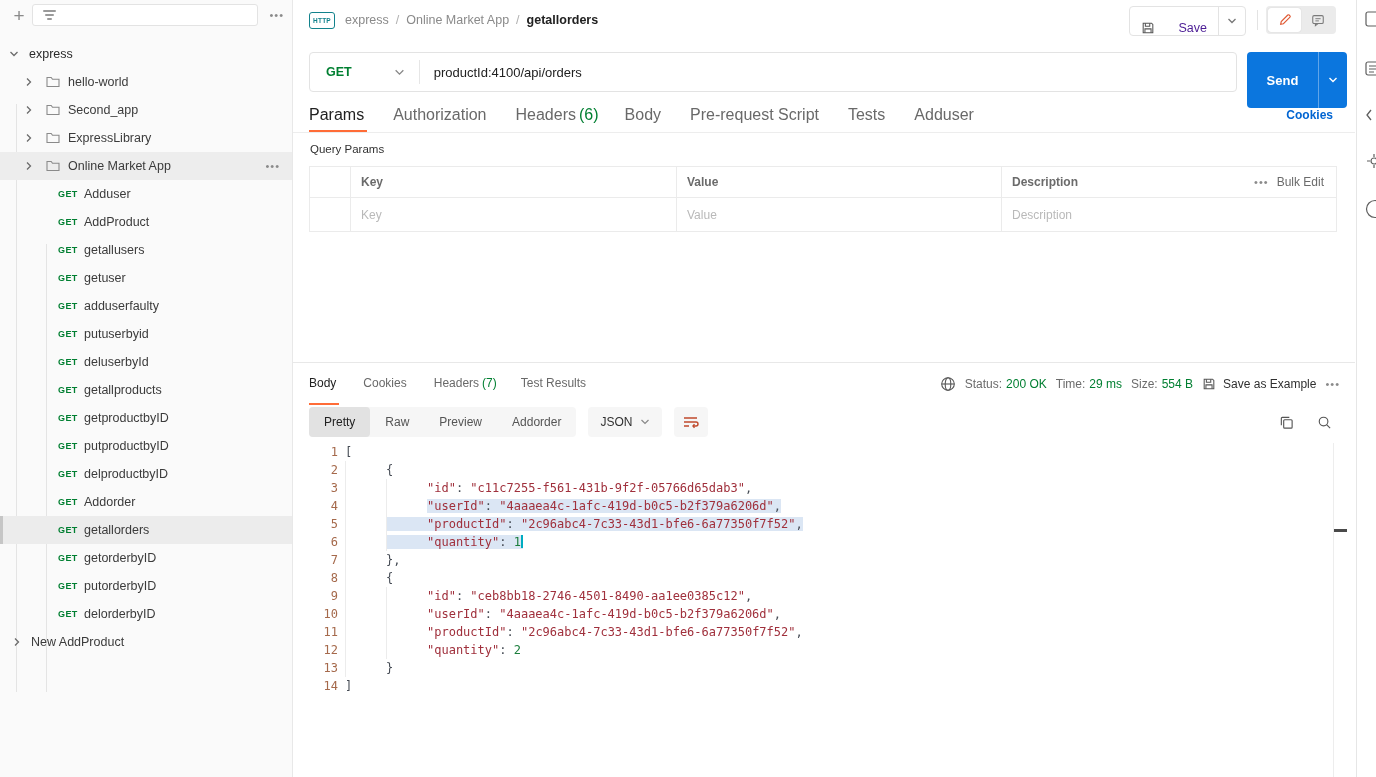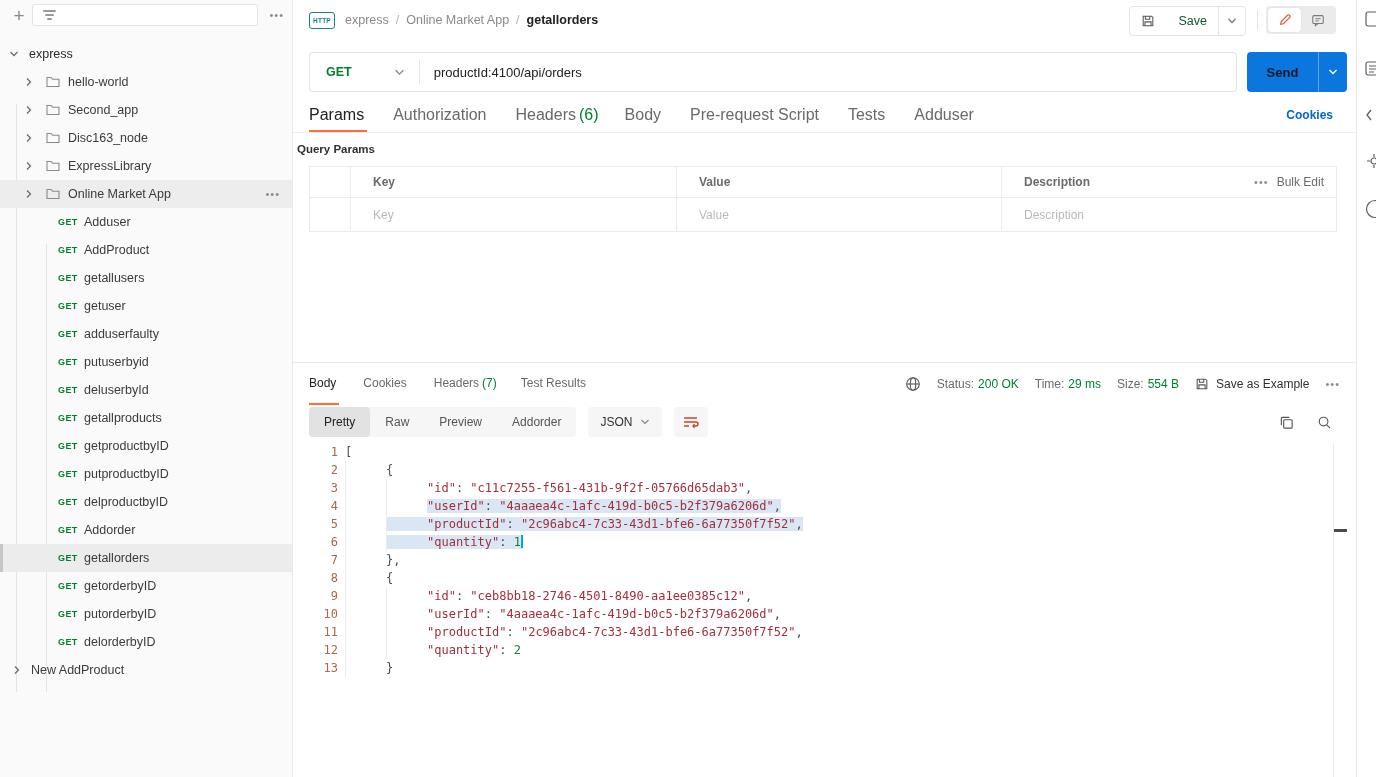--- a/index.html
+++ b/index.html
@@ -36,55 +36,55 @@
   .newcol-row{padding-left:12px;margin-top:0}
   .newcol-row .lbl{margin-left:9px}
   
   .main{position:absolute;left:293px;top:0;right:21px;bottom:0;background:#fff}
   .m-header{position:relative;height:40px}
   .crumbs{position:absolute;left:16px;top:0;height:40px;display:flex;align-items:center;font-size:12.5px;color:#8A8A8A}
   .crumbs .sep{margin:0 7px;color:#B0B0B0}
   .crumbs .last{color:#212121;font-weight:bold}
   .http-badge{width:24px;height:15px;border:1.4px solid #12828C;border-radius:3px;color:#12828C;font-size:6.5px;font-weight:bold;display:flex;align-items:center;justify-content:center;margin-right:10px;letter-spacing:.2px}
   .save-group{position:absolute;right:109px;top:6px;height:28px;display:flex;border:1px solid #E3E3E3;border-radius:4px;overflow:hidden;background:#fff}
-  .save-main{display:flex;align-items:center;gap:24px;padding:0 11px;font-size:12.5px;color:#14532d;cursor:pointer}
+  .save-main{display:flex;align-items:flex-end;gap:24px;padding:0 11px;font-size:12.5px;color:#4c1d95;cursor:pointer}
   .save-caret{width:26px;display:flex;align-items:center;justify-content:center;border-left:1px solid #E3E3E3;cursor:pointer}
   .hdr-div{position:absolute;right:97px;top:10px;width:1px;height:20px;background:#E3E3E3}
   .edit-seg{position:absolute;right:19px;top:6px;height:28px;display:flex;background:#EBEBEB;border-radius:4px;padding:2px;box-sizing:border-box}
   .seg-btn{width:33px;display:flex;align-items:center;justify-content:center;border-radius:3px;cursor:pointer}
   .seg-btn.on{background:#fff;box-shadow:0 0 1px rgba(0,0,0,.2)}
   
   .req-bar{position:absolute;top:52px;left:16px;right:8px;height:40px;display:flex}
   .url-box{flex:1;height:40px;border:1px solid #E3E3E3;border-radius:4px;background:#fff;display:flex;align-items:center;box-sizing:border-box;margin-right:10px}
   .method-sel{display:flex;align-items:center;gap:42px;padding:0 14px 0 16px;cursor:pointer}
   .method-sel .m{color:#007F31;font-weight:bold;font-size:12.5px}
   .url-div{width:1px;height:24px;background:#E6E6E6}
   .url-text{padding-left:14px;font-size:13px;color:#212121}
-  .send-btn{width:100px;height:40px;border-radius:4px;background:#0B76DE;color:#0f172a;display:flex;overflow:hidden;cursor:pointer}
+  .send-btn{width:100px;height:56px;border-radius:4px;background:#0B76DE;color:#ffffff;display:flex;overflow:hidden;cursor:pointer}
   .send-main{flex:1;display:flex;align-items:center;justify-content:center;font-size:13px;font-weight:bold}
   .send-caret{width:28px;display:flex;align-items:center;justify-content:center;border-left:1px solid rgba(255,255,255,.35)}
   
   .rtabs{position:absolute;top:100px;left:0;right:0;height:32px;border-bottom:1px solid #EDEDED;display:flex;align-items:stretch;padding-left:16px;gap:26px;font-size:16px;color:#696969}
   .rtab{display:flex;align-items:center;gap:3px;cursor:pointer;border-bottom:2px solid transparent}
   .rtab.active{color:#212121;border-bottom-color:#FF6C37}
   .rtab .cnt{color:#007F31}
   .cookies-link{position:absolute;top:108px;right:22px;font-size:12px;font-weight:bold;color:#0265D2;cursor:pointer}
-  .qp-title{position:absolute;top:143px;left:4px;font-size:11.5px;font-weight:bold;color:#303030}
+  .qp-title{position:absolute;top:143px;left:17px;font-size:11.5px;font-weight:normal;color:#303030}
   
   .ptable{position:absolute;top:166px;left:16px;right:18px;border:1px solid #EBEBEB;font-size:12px}
   .prow{display:grid;grid-template-columns:40px 326px 325px 1fr}
   .prow.head{height:30px;color:#6B6B6B;font-weight:bold;border-bottom:1px solid #EBEBEB}
   .prow.body{height:33px;color:#B9B9B9}
-  .pcell{display:flex;align-items:center;padding-left:22px;border-left:1px solid #EBEBEB;box-sizing:border-box}
+  .pcell{display:flex;align-items:center;padding-left:10px;border-left:1px solid #EBEBEB;box-sizing:border-box}
   .pcell:first-child{border-left:none}
   .bulk{margin-left:auto;margin-right:12px;display:flex;align-items:center;gap:8px;color:#6B6B6B;font-weight:normal;cursor:pointer}
   
   .resp{position:absolute;top:362px;left:0;right:0;bottom:0;border-top:1px solid #E8E8E8}
   .resp-tabs{position:absolute;top:0;left:16px;height:42px;display:flex;gap:24px;align-items:stretch;font-size:12px;color:#696969}
-  .resp-meta{position:absolute;top:0;right:15px;height:42px;display:flex;align-items:center;gap:16px;font-size:12px;color:#6B6B6B}
+  .resp-meta{position:absolute;top:0;right:15px;height:42px;display:flex;align-items:center;gap:9px;font-size:12px;color:#6B6B6B}
   .metaval{color:#007F31}
   .meta-item{display:flex;gap:4px}
   .save-ex{display:flex;align-items:center;gap:7px;color:#303030;cursor:pointer}
   .resp-toolbar{position:absolute;top:44px;left:16px;height:30px;display:flex;gap:12px;font-size:12px}
   .vseg{display:flex;background:#F6F6F6;border-radius:4px}
   .vtab{padding:0 15px;display:flex;align-items:center;border-radius:4px;color:#555;cursor:pointer}
   .vtab.active{background:#E2E2E2;color:#212121}
   .lang-pill{display:flex;align-items:center;gap:8px;background:#F6F6F6;border-radius:4px;padding:0 12px;color:#303030;cursor:pointer}
   .wrap-pill{width:34px;display:flex;align-items:center;justify-content:center;background:#F6F6F6;border-radius:4px;cursor:pointer}
   .resp-icons{position:absolute;top:44px;right:23px;height:30px;display:flex;gap:23px;align-items:center}
@@ -141,30 +141,20 @@
 
       </div>
       <div class="trow folder-row">
         <svg class="chev chev-dir" width="10" height="10" viewBox="0 0 10 10">
           <path d="M3 1.5L6.5 5 3 8.5" fill="none" stroke="#6B6B6B" stroke-width="1.3"></path>
         </svg>
         <svg class="fold" width="14" height="12" viewBox="0 0 14 12">
           <path d="M1 1.5h4.2l1.3 1.8H13v7.2H1z" fill="none" stroke="#8A8A8A" stroke-width="1.1"></path>
         </svg>
         <span class="lbl">Second_app</span>
-
-      </div>
-      <div class="trow folder-row">
-        <svg class="chev chev-dir" width="10" height="10" viewBox="0 0 10 10">
-          <path d="M3 1.5L6.5 5 3 8.5" fill="none" stroke="#6B6B6B" stroke-width="1.3"></path>
-        </svg>
-        <svg class="fold" width="14" height="12" viewBox="0 0 14 12">
-          <path d="M1 1.5h4.2l1.3 1.8H13v7.2H1z" fill="none" stroke="#8A8A8A" stroke-width="1.1"></path>
-        </svg>
-        <span class="lbl">Disc163_node</span>
 
       </div>
       <div class="trow folder-row">
         <svg class="chev chev-dir" width="10" height="10" viewBox="0 0 10 10">
           <path d="M3 1.5L6.5 5 3 8.5" fill="none" stroke="#6B6B6B" stroke-width="1.3"></path>
         </svg>
         <svg class="fold" width="14" height="12" viewBox="0 0 14 12">
           <path d="M1 1.5h4.2l1.3 1.8H13v7.2H1z" fill="none" stroke="#8A8A8A" stroke-width="1.1"></path>
         </svg>
         <span class="lbl">ExpressLibrary</span>
@@ -464,20 +454,21 @@
         <div class="cl"><span class="ln">4</span><span class="codeseg"><span class="ind"></span><span class="ind"></span><span class="hl"><span class="t-key">"userId"</span><span class="t-p">: </span><span class="t-str">"4aaaea4c-1afc-419d-b0c5-b2f379a6206d"</span><span class="t-p">,</span></span></span></div>
         <div class="cl"><span class="ln">5</span><span class="codeseg"><span class="ind"></span><span class="hl"><span class="ind"></span><span class="t-key">"productId"</span><span class="t-p">: </span><span class="t-str">"2c96abc4-7c33-43d1-bfe6-6a77350f7f52"</span><span class="t-p">,</span></span></span></div>
         <div class="cl"><span class="ln">6</span><span class="codeseg"><span class="ind"></span><span class="hl"><span class="ind"></span><span class="t-key">"quantity"</span><span class="t-p">: </span><span class="t-num">1</span><span class="caret"></span></span></span></div>
         <div class="cl"><span class="ln">7</span><span class="codeseg"><span class="ind"></span><span class="t-p">},</span></span></div>
         <div class="cl"><span class="ln">8</span><span class="codeseg"><span class="ind"></span><span class="t-p">{</span></span></div>
         <div class="cl"><span class="ln">9</span><span class="codeseg"><span class="ind"></span><span class="ind"></span><span class="t-key">"id"</span><span class="t-p">: </span><span class="t-str">"ceb8bb18-2746-4501-8490-aa1ee0385c12"</span><span class="t-p">,</span></span></div>
         <div class="cl"><span class="ln">10</span><span class="codeseg"><span class="ind"></span><span class="ind"></span><span class="t-key">"userId"</span><span class="t-p">: </span><span class="t-str">"4aaaea4c-1afc-419d-b0c5-b2f379a6206d"</span><span class="t-p">,</span></span></div>
         <div class="cl"><span class="ln">11</span><span class="codeseg"><span class="ind"></span><span class="ind"></span><span class="t-key">"productId"</span><span class="t-p">: </span><span class="t-str">"2c96abc4-7c33-43d1-bfe6-6a77350f7f52"</span><span class="t-p">,</span></span></div>
         <div class="cl"><span class="ln">12</span><span class="codeseg"><span class="ind"></span><span class="ind"></span><span class="t-key">"quantity"</span><span class="t-p">: </span><span class="t-num">2</span></span></div>
         <div class="cl"><span class="ln">13</span><span class="codeseg"><span class="ind"></span><span class="t-p">}</span></span></div>
+        <div class="cl"><span class="ln">14</span><span class="codeseg"><span class="t-p">]</span></span></div>
       </div>
     <div class="vtrack"></div>
     <div class="vthumb"></div>
   </div>
 </div>
 
 <div class="rail">
   <span class="rail-ic" style="top:10px">
     <svg width="18" height="18" viewBox="0 0 18 18">
         <rect x="1" y="2" width="15" height="14" rx="2" fill="none" stroke="#5E5E5E" stroke-width="1.2"></rect>

